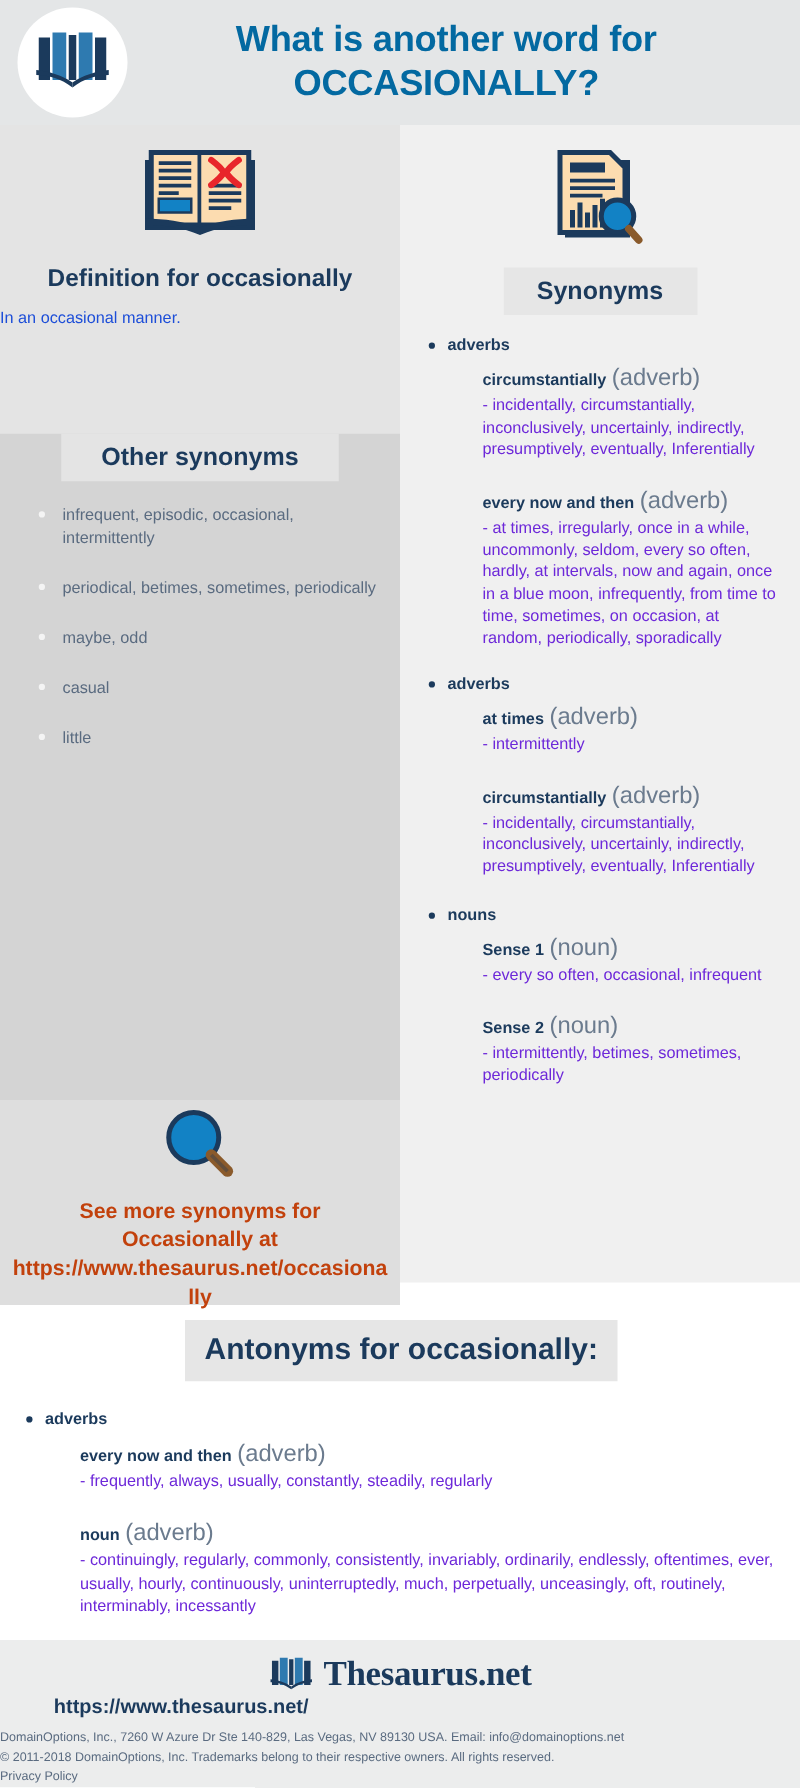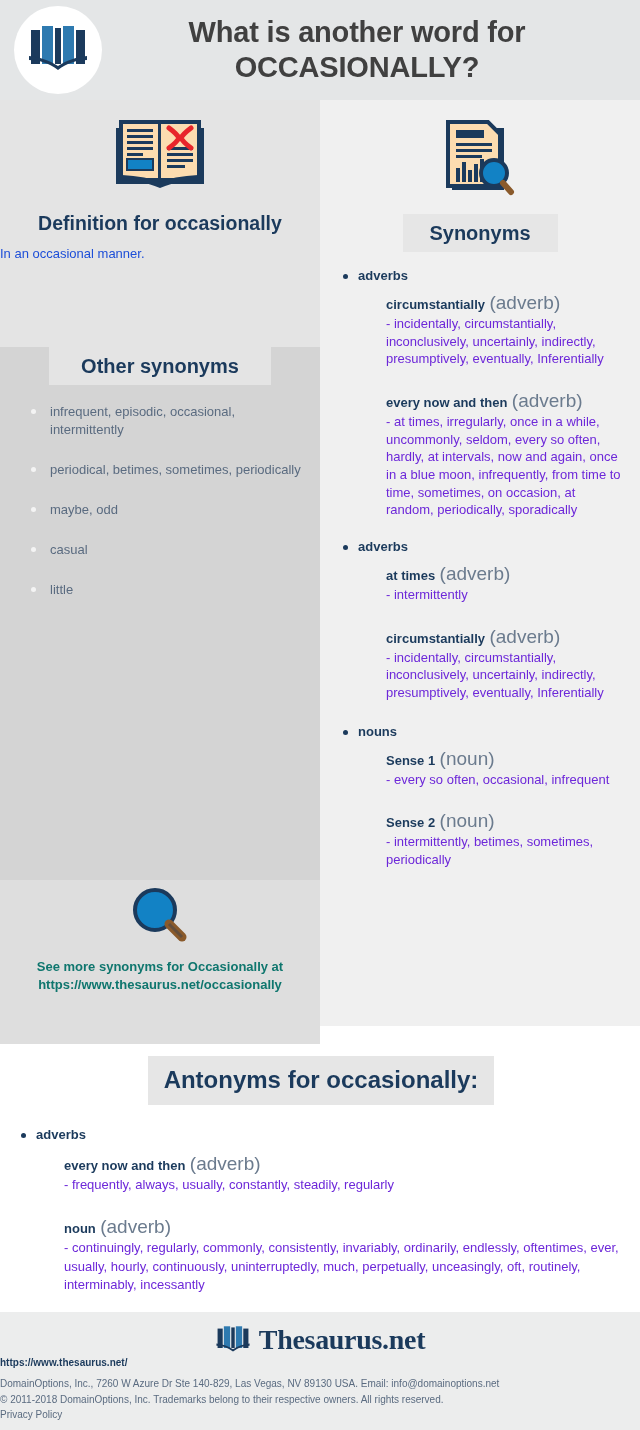--- a/index.html
+++ b/index.html
@@ -28,21 +28,21 @@
     background: #ffffff;
     flex: 0 0 88px;
     display: flex; align-items: center; justify-content: center;
   }
   .header-title {
     flex: 1;
     text-align: center;
     font-size: 29px;
     font-weight: bold;
     line-height: 1.22;
-    color: #404040;
+    color: #0369a1;
     letter-spacing: -0.2px;
     padding-right: 14px;
   }
 
   
   .panels { display: flex; height: 926px; }
   .panel-left { width: 320px; position: relative; background: #e4e4e4; }
   .panel-right { width: 320px; background: #f0f0f0; padding: 0 14px; }
 
   .left-top { background: #e4e4e4; padding-top: 16px; height: 229px; }
@@ -112,23 +112,23 @@
     background: #1b3a5c;
   }
   .entry { margin: 9px 0 0 28px; }
   .entry-term { font-size: 13px; font-weight: bold; color: #1b3a5c; }
   .entry-pos { font-size: 19px; font-weight: normal; color: #6b7b8e; }
   .entry-list { font-size: 13px; color: #6d28d9; line-height: 1.36; margin-top: 1px; }
 
   
   .seemore {
     text-align: center;
-    font-size: 13px;
-    font-weight: bold;
-    color: #0f766e;
+    font-size: 17px;
+    font-weight: bold;
+    color: #c2410c;
     line-height: 1.35;
     margin-top: 14px;
     padding: 0 10px;
     word-break: break-word;
   }
 
   
   .antonyms { background: #ffffff; padding-top: 30px; }
   .ant-head {
     width: 346px;
@@ -160,24 +160,25 @@
     display: flex; align-items: center; justify-content: center; gap: 8px;
   }
   .brand-name {
     font-family: "Liberation Serif", serif;
     font-size: 28px;
     font-weight: bold;
     color: #1b3a5c;
     letter-spacing: -0.3px;
   }
   .brand-url {
-    font-size: 10px;
+    font-size: 16px;
     font-weight: bold;
     color: #1b3a5c;
     margin-top: 1px;
+    margin-left: 43px;
   }
   .legal {
     font-size: 10px;
     color: #5a6b80;
     line-height: 1.55;
     margin-top: 8px;
   }
 </style>
 </head>
 <body>

